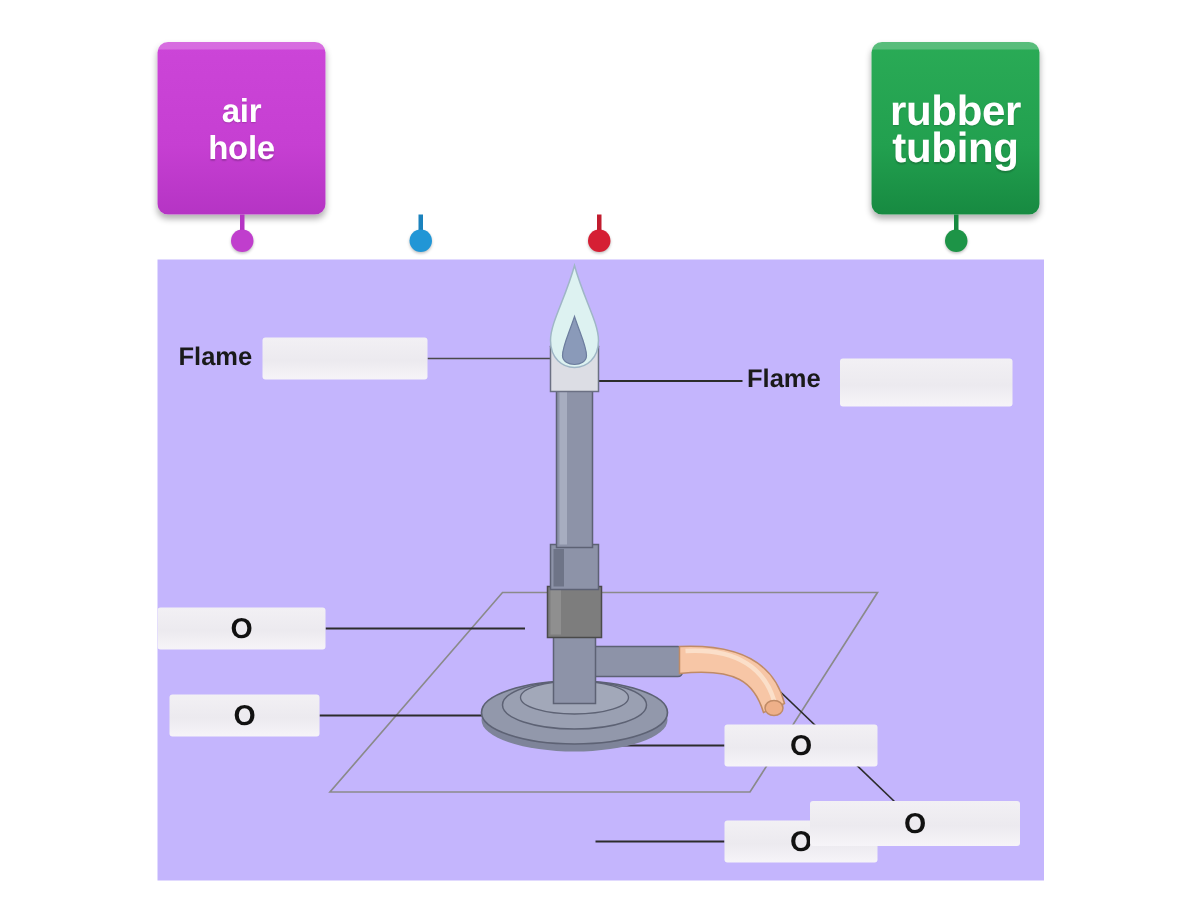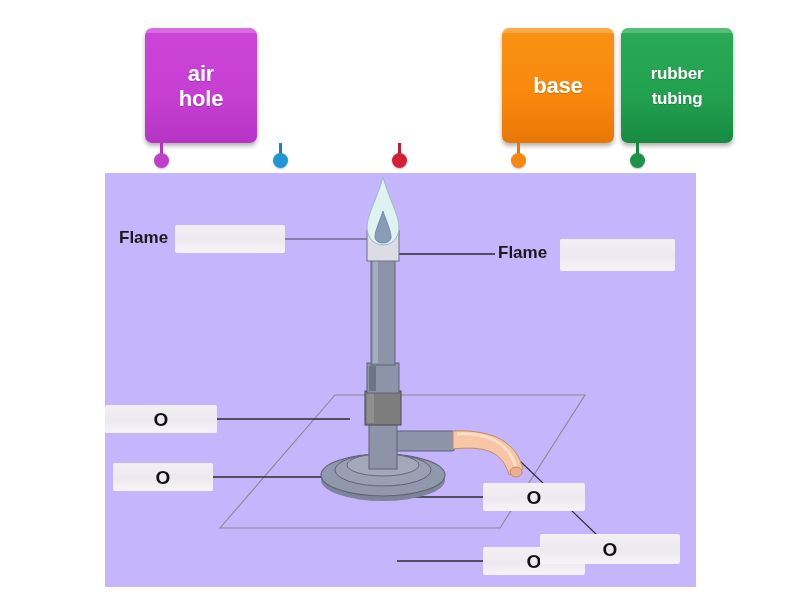--- a/index.html
+++ b/index.html
@@ -43,21 +43,20 @@
     top: 0;
     width: 112px;
     height: 115px;
     border-radius: 7px;
     box-shadow: 0 3px 4px rgba(0,0,0,0.30);
     display: flex;
     align-items: center;
     justify-content: center;
     box-sizing: border-box;
     cursor: pointer;
-    margin-left: 40px;
   }
   .tile::after{
     content:"";
     position:absolute;
     left:0; right:0; top:0;
     height:5px;
     border-radius:7px 7px 0 0;
     background:rgba(255,255,255,0.22);
     pointer-events:none;
   }
@@ -65,21 +64,21 @@
     color: #ffffff;
     font-weight: bold;
     font-size: 22px;
     line-height: 25px;
     text-align: center;
     letter-spacing: -0.2px;
     white-space: pre-line;
     text-shadow: 0 1px 1px rgba(0,0,0,0.18);
     user-select: none;
   }
-  .tile-label.small { font-size: 17px; }
+  .tile-label.small { font-size: 28px; }
 
   .pin-stem {
     position: absolute;
     left: 55px;
     top: 115px;
     width: 3px;
     height: 16px;
   }
   .pin-dot {
     position: absolute;
@@ -154,27 +153,20 @@
     <div class="tile-wrap" style="left:119px;">
       <div class="pin-stem" style="background:#1b82bd;"></div>
       <div class="pin-dot" style="background:#2196d6;"></div>
     </div>
 
     <div class="tile-wrap" style="left:238px;">
       <div class="pin-stem" style="background:#c11c2f;"></div>
       <div class="pin-dot" style="background:#d51f34;"></div>
     </div>
 
-    <div class="tile-wrap" style="left:357px;">
-      <div class="tile" style="background:linear-gradient(to bottom,#fb9214 0%, #f7880d 60%, #e87705 100%);">
-        <span class="tile-label">base</span>
-      </div>
-      <div class="pin-stem" style="background:#e87705;"></div>
-      <div class="pin-dot" style="background:#f7880d;"></div>
-    </div>
 
     <div class="tile-wrap" style="left:476px;">
       <div class="tile" style="background:linear-gradient(to bottom,#2aab56 0%, #22a04f 60%, #178a41 100%);">
         <span class="tile-label small">rubber
 tubing</span>
       </div>
       <div class="pin-stem" style="background:#178a41;"></div>
       <div class="pin-dot" style="background:#1d9447;"></div>
     </div>
 

